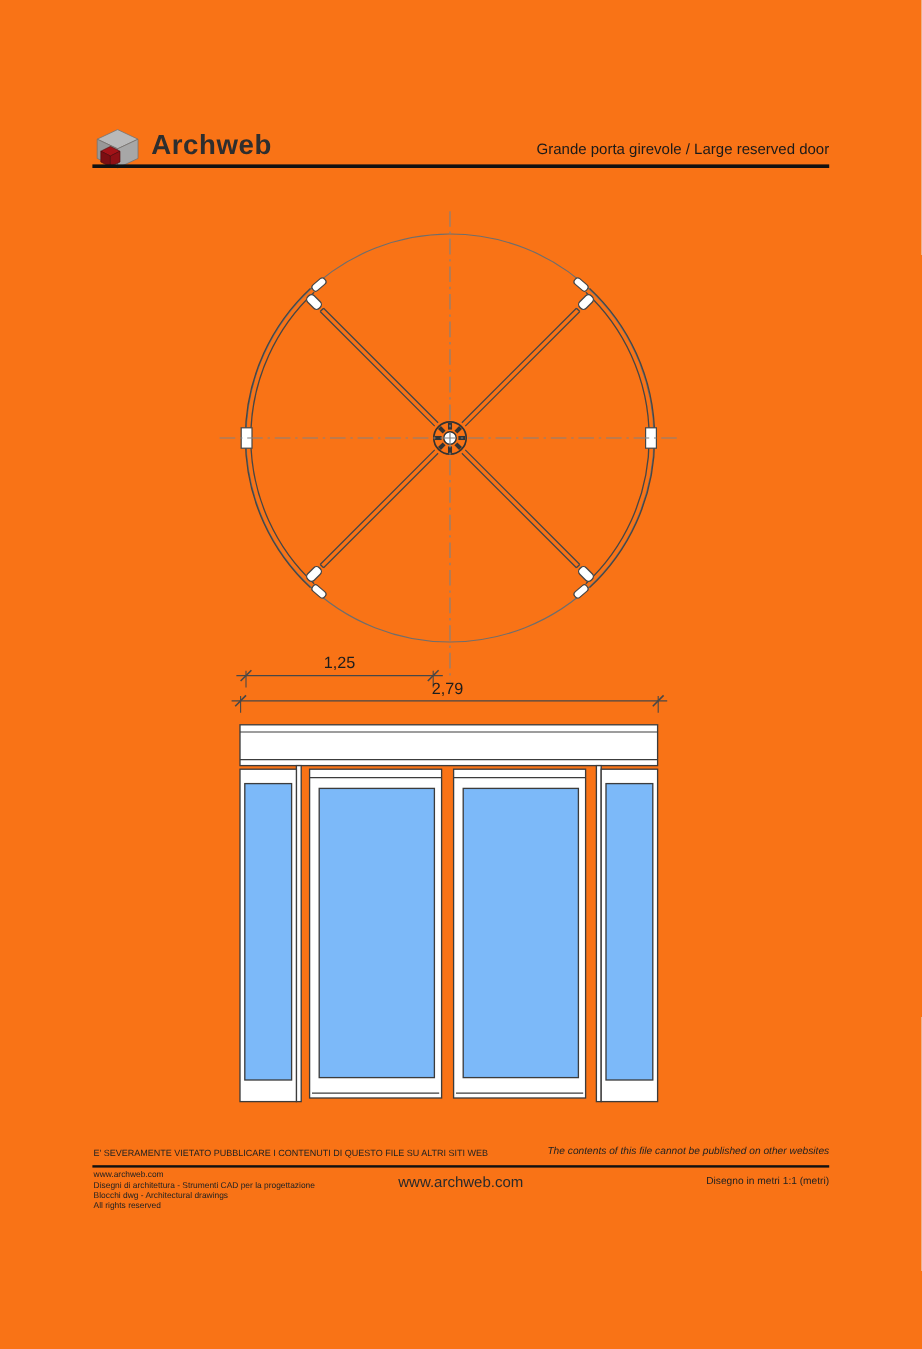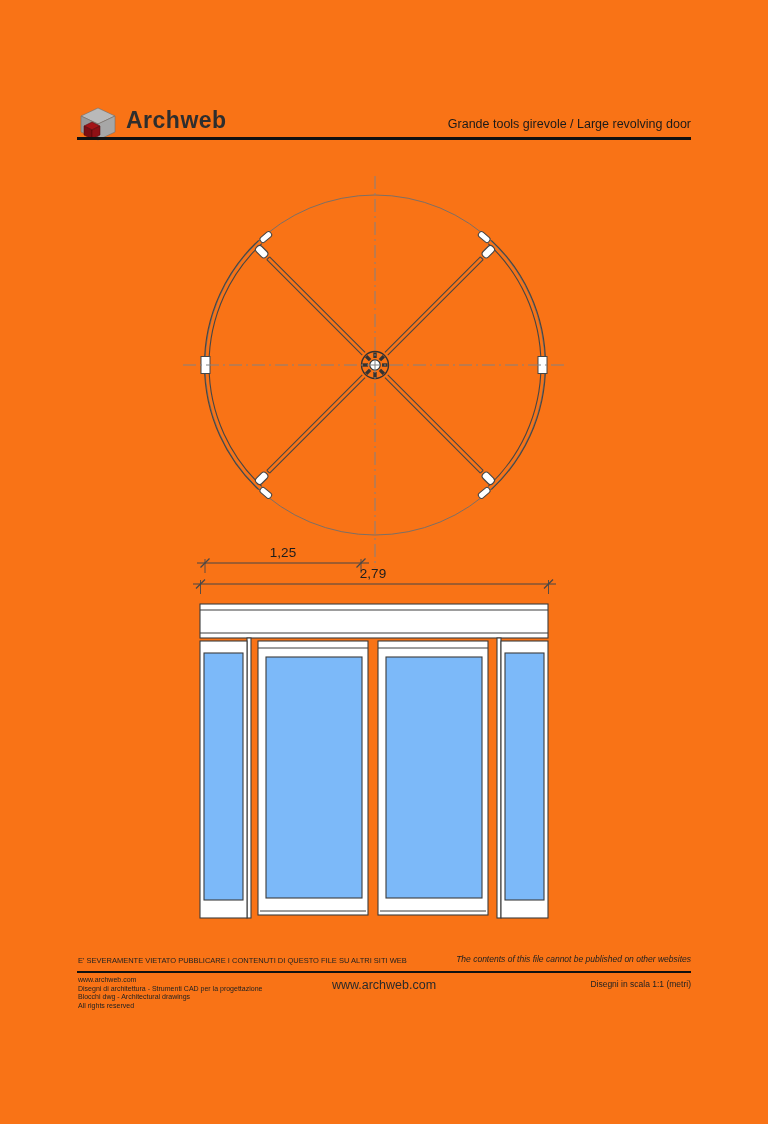--- a/index.html
+++ b/index.html
@@ -34,21 +34,21 @@
         <polygon points="37,10 20,18 20,34 37,26" fill="#a7a7a7"></polygon>
       </g>
       <g stroke="#4d0608" stroke-width="0.5">
         <polygon points="14,16 22,20 14,24 6,20" fill="#a31318"></polygon>
         <polygon points="6,20 14,24 14,33 6,29" fill="#7c0e12"></polygon>
         <polygon points="22,20 14,24 14,33 22,29" fill="#8e1015"></polygon>
       </g>
     </svg>
   </div>
   <div class="abs brand">Archweb</div>
-  <div class="abs doc-title">Grande tools girevole  /  Large revolving door</div>
+  <div class="abs doc-title">Grande porta girevole  /  Large reserved door</div>
   <div class="abs head-rule"></div>
 
   <svg class="abs" style="left:0;top:0;" width="768" height="1124" viewBox="0 0 768 1124">
 
     <g fill="none" stroke="#4a4a4a" stroke-width="1">
 
       <circle cx="375" cy="365" r="170" stroke="#6e6e6e" stroke-width="0.9"></circle>
 
       <g stroke="#464646" stroke-width="1.1">
         <path d="M 488.2 486.4 A 166 166 0 0 0 488.2 243.6"></path>
@@ -174,15 +174,15 @@
   <div class="abs notice-it">E' SEVERAMENTE VIETATO PUBBLICARE I CONTENUTI DI QUESTO FILE SU ALTRI SITI WEB</div>
   <div class="abs notice-en">The contents of this file cannot be published on other websites</div>
   <div class="abs foot-rule"></div>
   <div class="abs credits">
     <div>www.archweb.com</div>
     <div>Disegni di architettura - Strumenti CAD  per la progettazione</div>
     <div>Blocchi dwg - Architectural drawings</div>
     <div>All rights reserved</div>
   </div>
   <div class="abs site">www.archweb.com</div>
-  <div class="abs scale-note">Disegni in scala 1:1 (metri)</div>
+  <div class="abs scale-note">Disegno in metri 1:1 (metri)</div>
 
 </div>
 
 </body></html>

